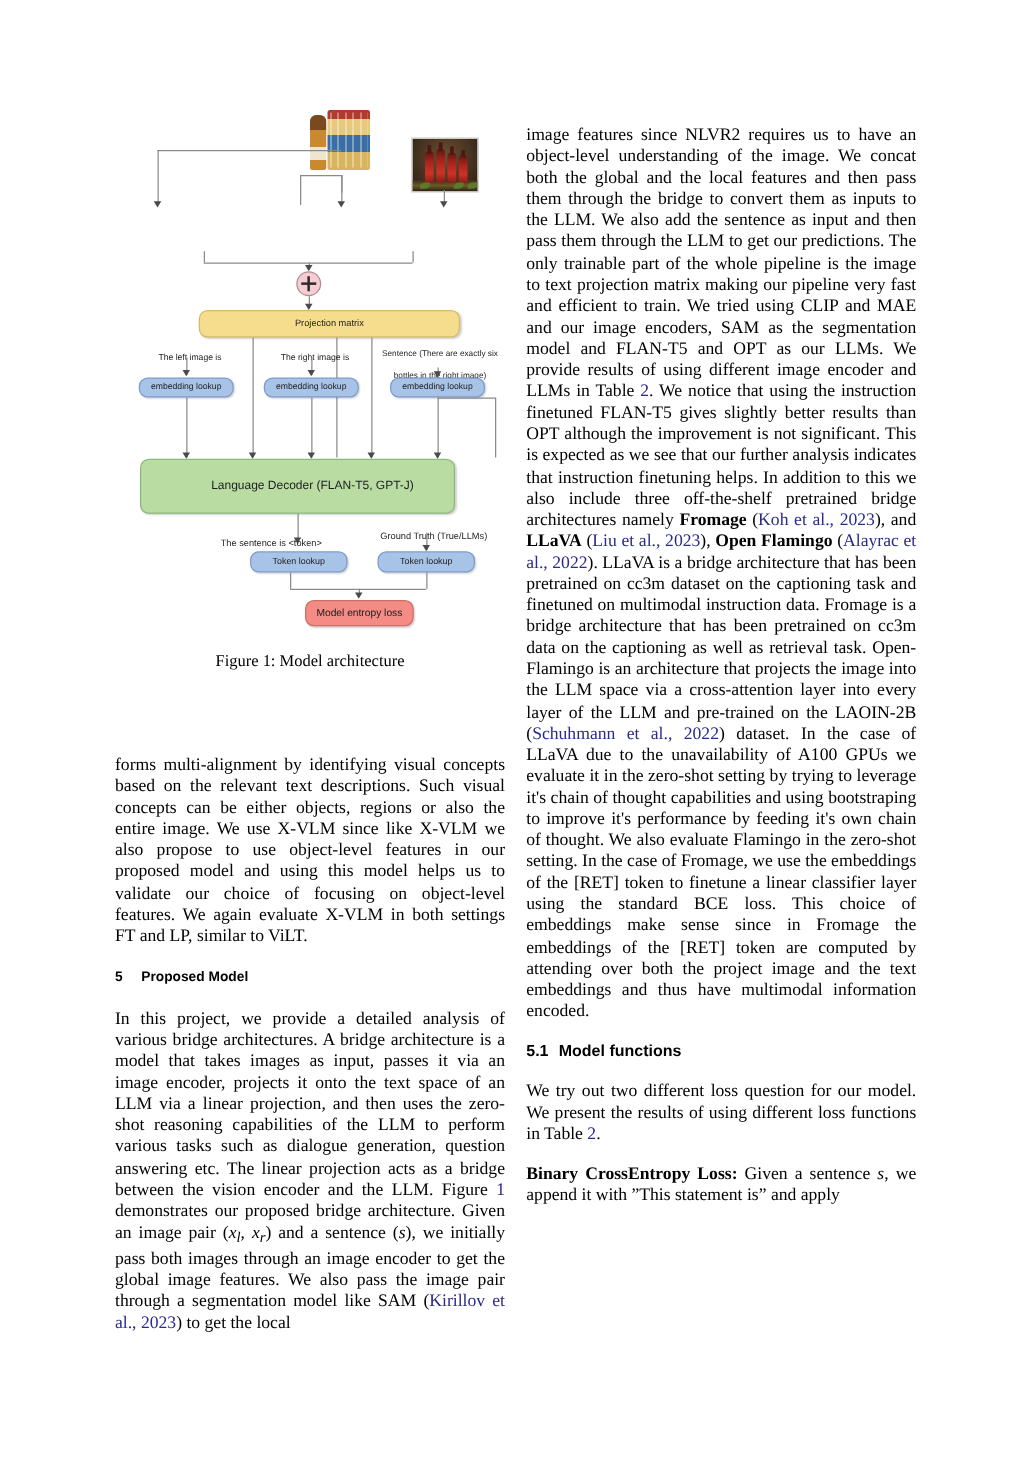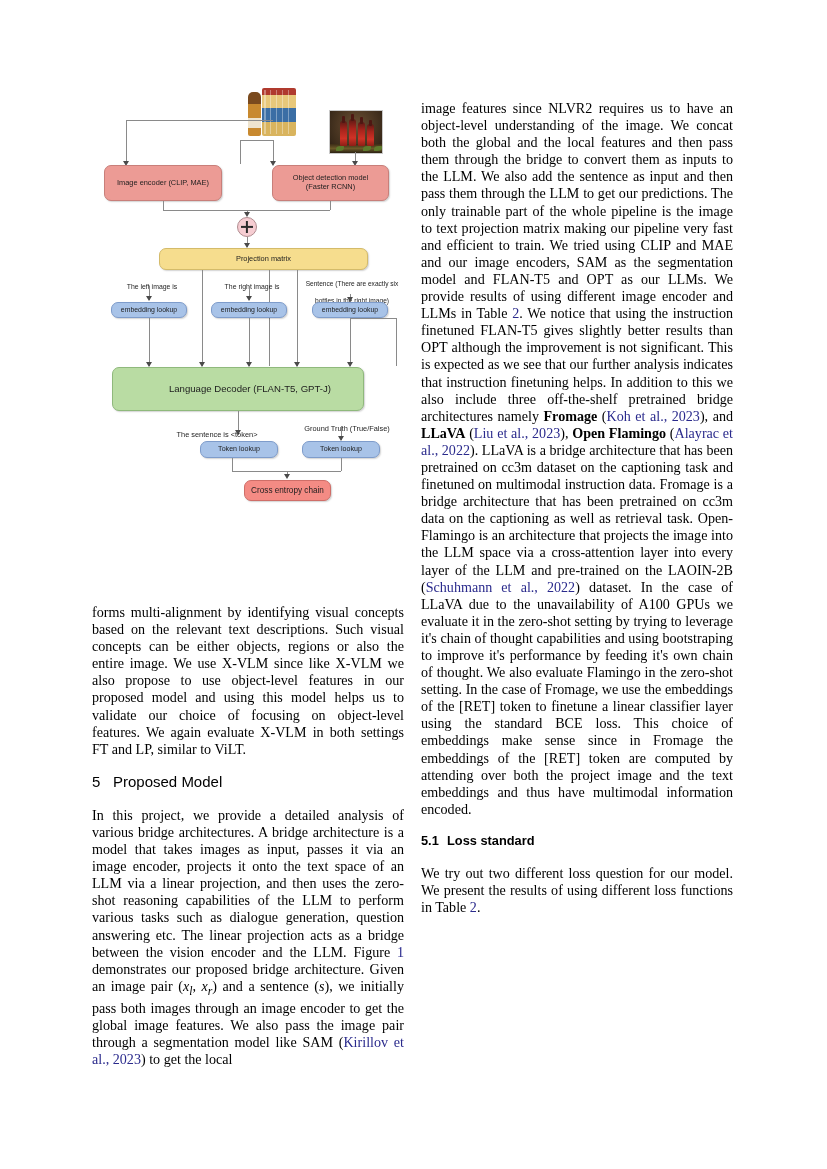--- a/index.html
+++ b/index.html
@@ -41,22 +41,22 @@
     text-indent: 0;
   }
   p.para + p.para { margin-top: 0; }
 
   .ref { color: #2a2a8c; }
   .bold { font-weight: bold; }
   .it { font-style: italic; }
 
   h2.sec {
     font-family: "Liberation Sans", sans-serif;
-    font-size: 15px;
-    font-weight: normal;
+    font-size: 11px;
+    font-weight: bold;
     margin: 15px 0 9px 0;
     line-height: 18px;
   }
   h2.sec .num { display: inline-block; min-width: 21px; }
 
   h3.subsec {
     font-family: "Liberation Sans", sans-serif;
     font-size: 12.8px;
     font-weight: bold;
     margin: 15px 0 8px 0;
@@ -262,28 +262,21 @@
 
       <div class="ln ln-h" style="left:148px; top:56px; width:33px;"></div>
       <div class="ln ln-v" style="left:148px; top:56px; height:24px;"></div>
 
       <div class="ln ln-v" style="left:181px; top:56px; height:24px;"></div>
       <div class="arrow-down" style="left:177.8px; top:77px;"></div>
 
       <div class="ln ln-v" style="left:263px; top:68px; height:12px;"></div>
       <div class="arrow-down" style="left:259.8px; top:77px;"></div>
 
-      <div class="node n-red" style="left:12px; top:81px; width:118px; height:36px; font-size:7.4px;">
-        <span>Image encoder (CLIP, MAE)</span>
-      </div>
-
-      <div class="node n-red" style="left:180px; top:81px; width:117px; height:36px; font-size:7.4px; flex-direction:column;">
-        <span>Object detection model</span>
-        <span>(Faster RCNN)</span>
-      </div>
+
 
       <div class="ln ln-v" style="left:71px; top:117px; height:9px;"></div>
       <div class="ln ln-v" style="left:238px; top:117px; height:9px;"></div>
       <div class="ln ln-h" style="left:71px; top:126px; width:167px;"></div>
       <div class="ln ln-v" style="left:155px; top:126px; height:5px;"></div>
       <div class="arrow-down" style="left:151.8px; top:128px;"></div>
 
       <div class="plus-circle" style="left:145px; top:133px;"></div>
 
       <div class="ln ln-v" style="left:155px; top:153px; height:10px;"></div>
@@ -342,44 +335,45 @@
         <span>Language Decoder (FLAN-T5, GPT-J)</span>
       </div>
 
       <div class="ln ln-v" style="left:146px; top:327px; height:24px;"></div>
       <div class="arrow-down" style="left:142.8px; top:346px;"></div>
 
       <div class="fig-label" style="left:40px; top:337px; width:170px; font-size:7.4px;">
         <span>The sentence is &lt;token&gt;</span>
       </div>
       <div class="fig-label" style="left:200px; top:331px; width:110px; font-size:7.4px;">
-        <span>Ground Truth (True/False)</span>
+        <span>Ground Truth (True/LLMs)</span>
       </div>
 
       <div class="ln ln-v" style="left:249px; top:342px; height:14px;"></div>
       <div class="arrow-down" style="left:245.8px; top:352px;"></div>
 
       <div class="node n-blue" style="left:108px; top:357px; width:78px; height:17px; font-size:7.1px;">
         <span>Token lookup</span>
       </div>
       <div class="node n-blue" style="left:210px; top:357px; width:78px; height:17px; font-size:7.1px;">
         <span>Token lookup</span>
       </div>
 
       <div class="ln ln-v" style="left:140px; top:374px; height:13px;"></div>
       <div class="ln ln-v" style="left:249px; top:374px; height:13px;"></div>
       <div class="ln ln-h" style="left:140px; top:387px; width:109px;"></div>
       <div class="ln ln-v" style="left:195px; top:387px; height:5px;"></div>
       <div class="arrow-down" style="left:191.8px; top:390px;"></div>
 
       <div class="node n-loss" style="left:152px; top:396px; width:87px; height:21px; font-size:8.2px;">
-        <span>Cross entropy chain</span>
+        <span>Model entropy loss</span>
       </div>
     </div>
 
+    <div class="fig-caption">Figure 1: Model architecture</div>
   </div>
 
   <div class="col col-left" style="top:588px;">
 
     <p class="para">
       <span>forms multi-alignment by identifying visual concepts based on the relevant text descriptions. Such visual concepts can be either objects, regions or also the entire image. We use X-VLM since like X-VLM we also propose to use object-level features in our proposed model and using this model helps us to validate our choice of focusing on object-level features. We again evaluate X-VLM in both settings FT and LP, similar to ViLT.</span>
     </p>
 
     <h2 class="sec">
       <span class="num">5</span><span>Proposed Model</span>
@@ -390,22 +384,25 @@
     </p>
   </div>
 
   <div class="col col-right">
 
     <p class="para">
       <span>image features since NLVR2 requires us to have an object-level understanding of the image. We concat both the global and the local features and then pass them through the bridge to convert them as inputs to the LLM. We also add the sentence as input and then pass them through the LLM to get our predictions. The only trainable part of the whole pipeline is the image to text projection matrix making our pipeline very fast and efficient to train. We tried using CLIP and MAE and our image encoders, SAM as the segmentation model and FLAN-T5 and OPT as our LLMs. We provide results of using different image encoder and LLMs in Table </span><span class="ref">2</span><span>. We notice that using the instruction finetuned FLAN-T5 gives slightly better results than OPT although the improvement is not significant. This is expected as we see that our further analysis indicates that instruction finetuning helps. In addition to this we also include three off-the-shelf pretrained bridge architectures namely </span><span class="bold">Fromage</span><span> (</span><span class="ref">Koh et al., 2023</span><span>), and </span><span class="bold">LLaVA</span><span> (</span><span class="ref">Liu et al., 2023</span><span>), </span><span class="bold">Open Flamingo</span><span> (</span><span class="ref">Alayrac et al., 2022</span><span>). LLaVA is a bridge architecture that has been pretrained on cc3m dataset on the captioning task and finetuned on multimodal instruction data. Fromage is a bridge architecture that has been pretrained on cc3m data on the captioning as well as retrieval task. Open-Flamingo is an architecture that projects the image into the LLM space via a cross-attention layer into every layer of the LLM and pre-trained on the LAOIN-2B (</span><span class="ref">Schuhmann et al., 2022</span><span>) dataset. In the case of LLaVA due to the unavailability of A100 GPUs we evaluate it in the zero-shot setting by trying to leverage it's chain of thought capabilities and using bootstraping to improve it's performance by feeding it's own chain of thought. We also evaluate Flamingo in the zero-shot setting. In the case of Fromage, we use the embeddings of the [RET] token to finetune a linear classifier layer using the standard BCE loss. This choice of embeddings make sense since in Fromage the embeddings of the [RET] token are computed by attending over both the project image and the text embeddings and thus have multimodal information encoded.</span>
     </p>
 
     <h3 class="subsec">
-      <span class="num">5.1</span><span>Loss standard</span>
+      <span class="num">5.1</span><span>Model functions</span>
     </h3>
 
     <p class="para">
       <span>We try out two different loss question for our model. We present the results of using different loss functions in Table </span><span class="ref">2</span><span>.</span>
     </p>
 
+    <p class="para" style="margin-top:15px;">
+      <span class="runin">Binary CrossEntropy Loss:</span><span> Given a sentence </span><span class="it">s</span><span>, we append it with ”This statement is” and apply</span>
+    </p>
   </div>
 
 </div>
 
 </body></html>

